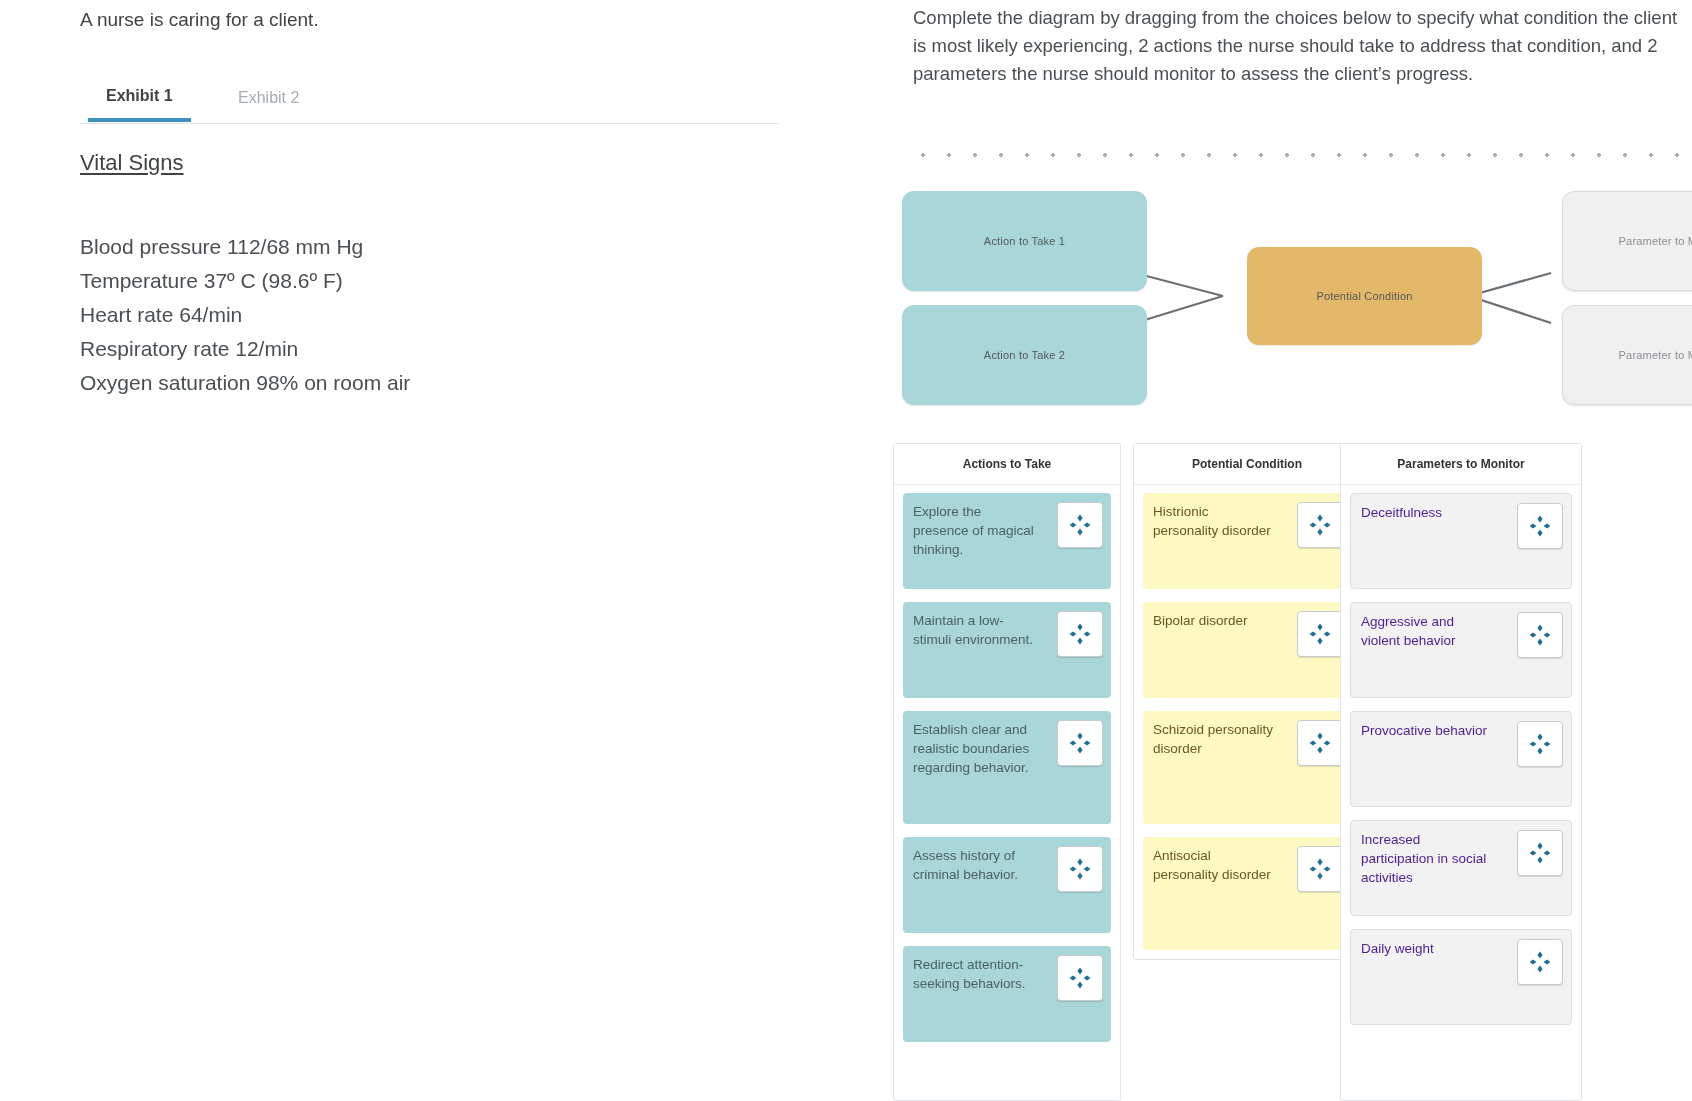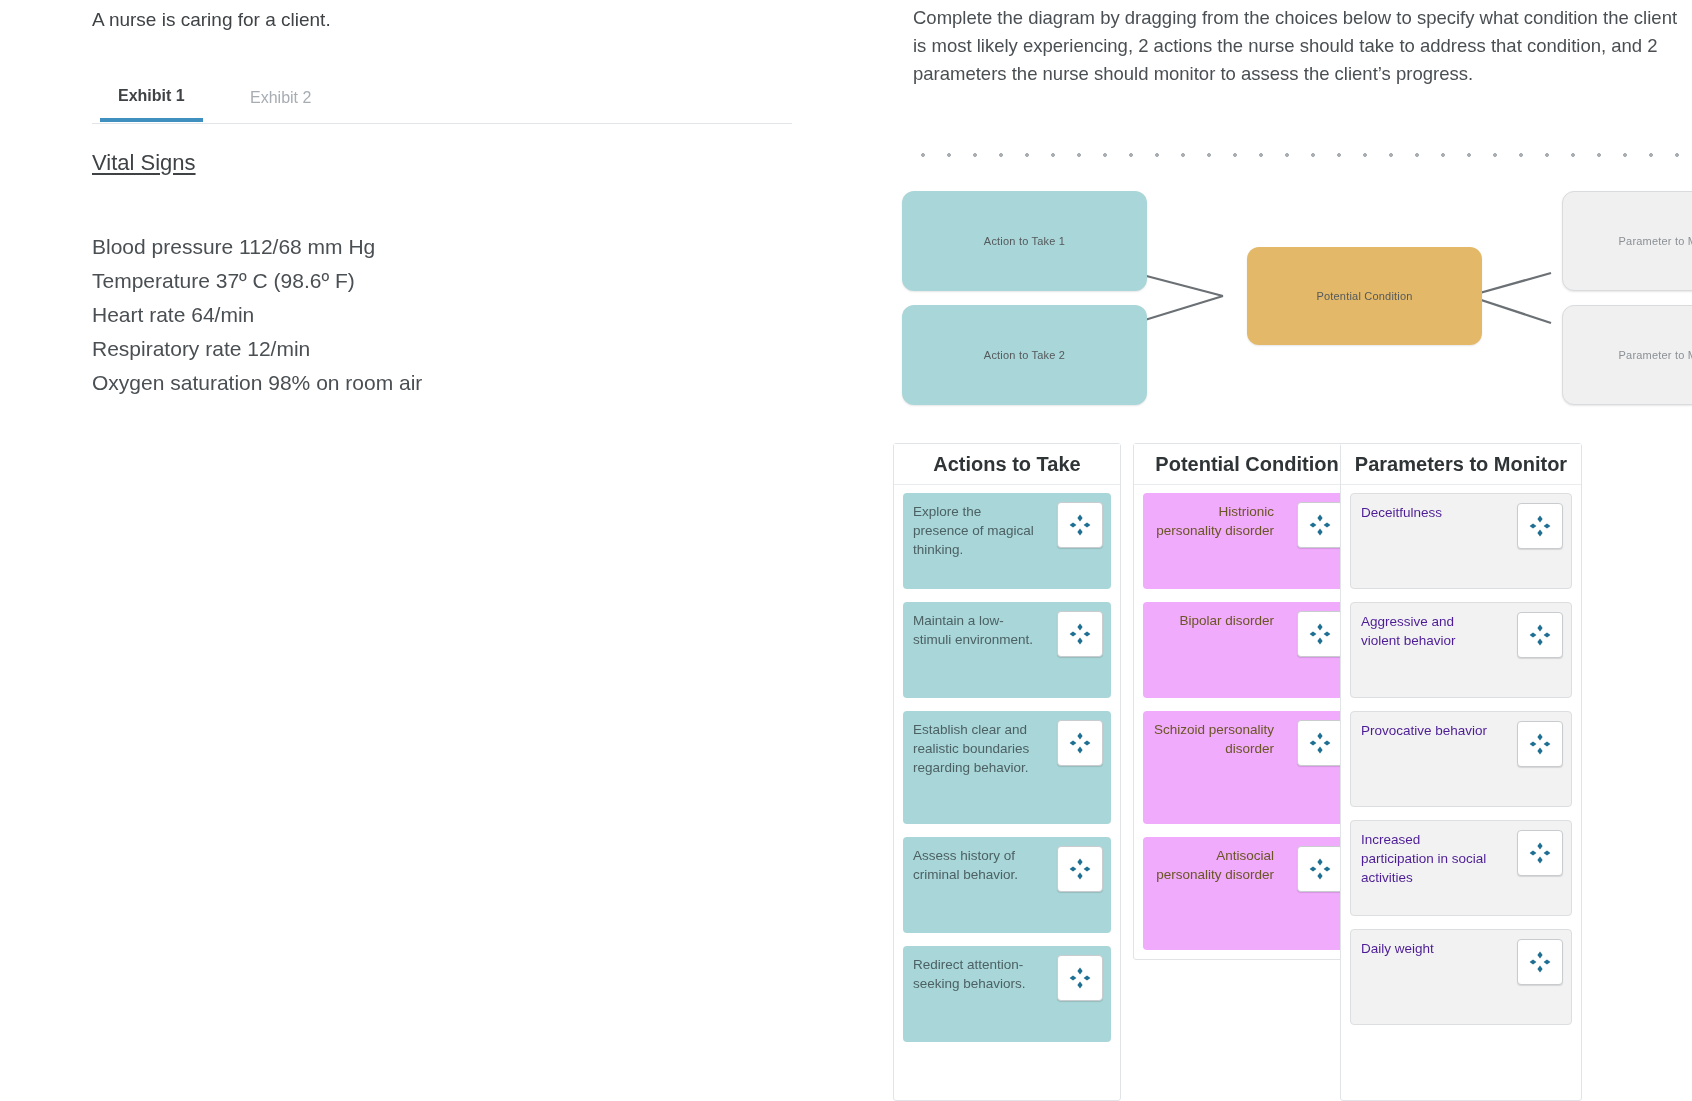--- a/index.html
+++ b/index.html
@@ -5,21 +5,21 @@
   * { box-sizing: border-box; margin: 0; padding: 0; }
   html, body {
     width: 1692px; height: 1101px;
     background: #ffffff;
     font-family: "Liberation Sans", sans-serif;
     overflow: hidden;
   }
   #root { position: relative; width: 1692px; height: 1101px; }
 
   
-  #left-pane { position: absolute; left: 12px; top: 0; width: 845px; height: 1101px; }
+  #left-pane { position: absolute; left: 0; top: 0; width: 845px; height: 1101px; }
 
   #scenario-text {
     position: absolute; left: 80px; top: 6px; width: 700px;
     font-size: 19px; color: #3f4346; line-height: 1.45;
   }
 
   #exhibit-tabs {
     position: absolute; left: 80px; top: 74px; width: 700px; height: 50px;
     border-bottom: 1px solid #e3e6e8;
   }
@@ -86,33 +86,33 @@
   .panel {
     position: absolute; top: 0; width: 228px;
     background: #ffffff; border: 1px solid #e1e4e6; border-radius: 3px;
   }
   #panel-actions    { left: 48px;  height: 658px; }
   #panel-condition  { left: 288px; height: 517px; }
   #panel-parameters { left: 495px; width: 242px; height: 658px; }
 
   .panel-head {
     height: 41px; line-height: 41px; text-align: center;
-    font-size: 20px; font-weight: 700; color: #2f3437;
+    font-size: 12px; font-weight: 700; color: #2f3437;
     border-bottom: 1px solid #e9ebed; background: #fff;
   }
   .panel-body { padding: 8px 9px 9px 9px; }
 
   .choice {
     position: relative; border-radius: 4px; margin-bottom: 13px;
     display: flex; align-items: flex-start; justify-content: space-between;
     padding: 9px 8px 25px 10px;
     font-size: 13.5px; line-height: 1.42; color: #5a5f63;
   }
   .choice.teal { background: #a9d6d8; color: #4c6164; }
-  .choice.gold { background: #f0abfc; color: #6b5524; text-align: right; }
+  .choice.gold { background: #fef9c3; color: #6b5524; }
   .choice.gray { background: #f2f2f2; border: 1px solid #dcdee0; color: #4c1d95; }
   .choice-text { width: 125px; padding-right: 4px; }
   #panel-parameters .choice-text { width: 136px; }
 
   .drag-handle {
     flex: 0 0 auto;
     width: 46px; height: 46px; border-radius: 4px;
     background: #ffffff; border: 1px solid #c9ccce;
     display: flex; align-items: center; justify-content: center;
     box-shadow: 0 1px 1px rgba(0,0,0,.12);

